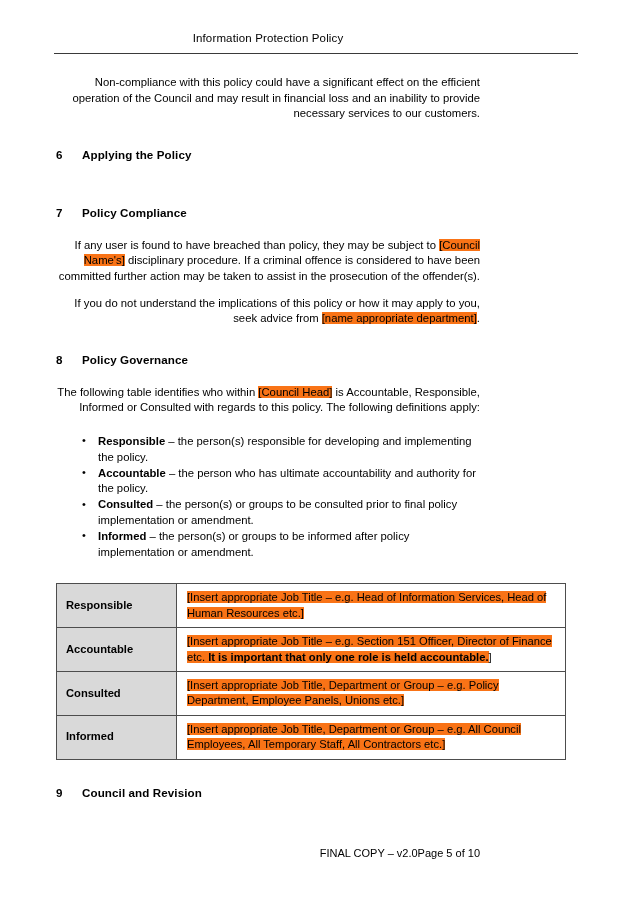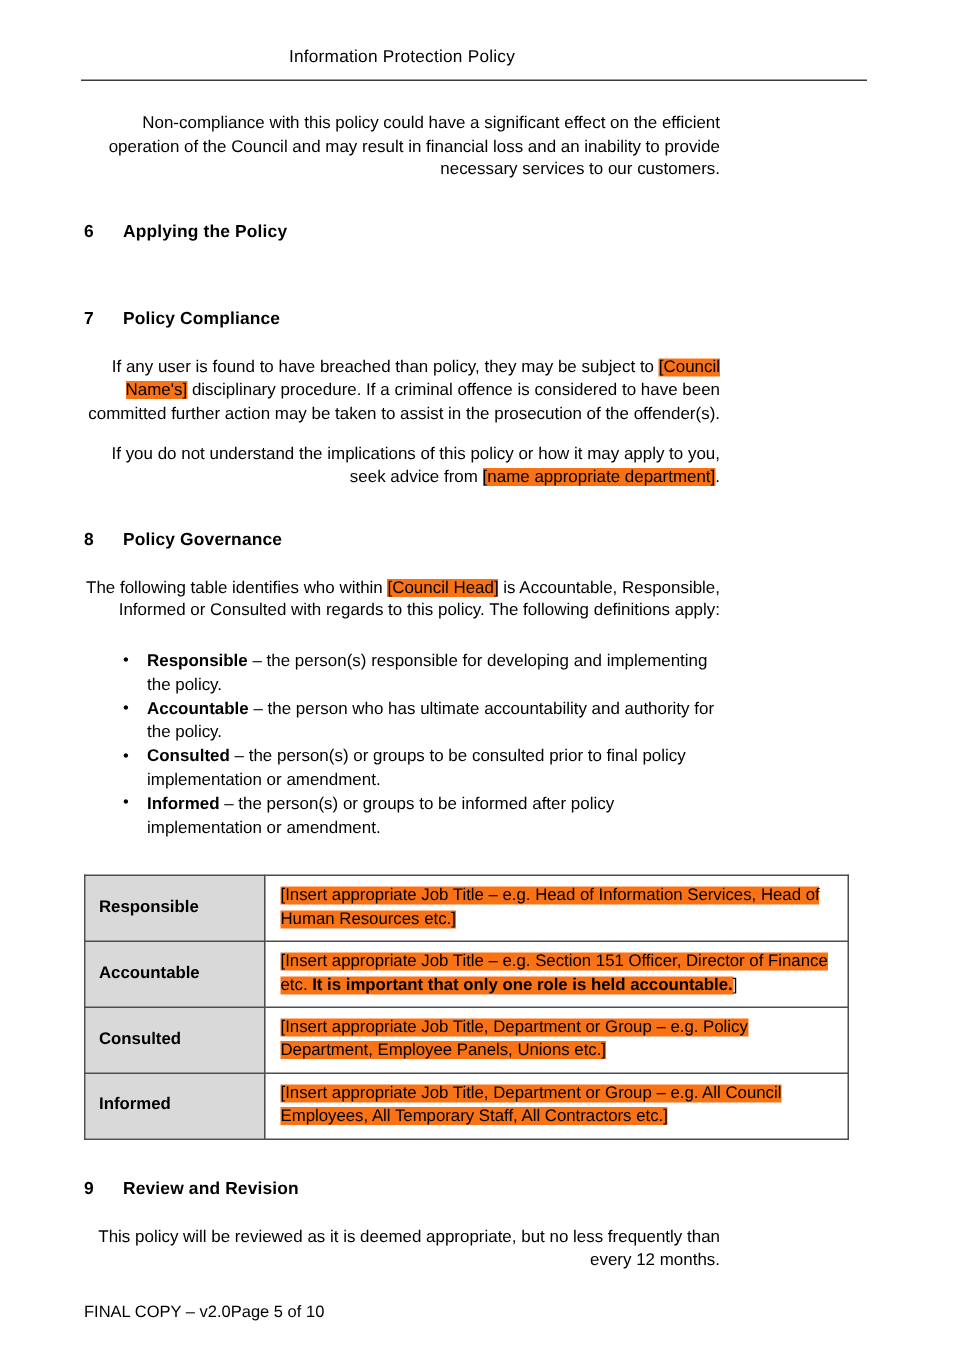--- a/index.html
+++ b/index.html
@@ -118,23 +118,23 @@
   }
   table.raci td.rvalue {
     padding: 6px 6px 6px 10px;
   }
 
   
   .doc-footer {
     position: absolute;
     left: 56px;
     right: 56px;
-    bottom: 19px;
+    bottom: 41px;
     display: flex;
-    justify-content: flex-start;
+    justify-content: flex-end;
     font-size: 11px;
   }
 </style>
 </head>
 <body>
 
 <div class="page">
 
   <div class="doc-header">
     <div class="header-title">Information Protection Policy</div>
@@ -202,24 +202,23 @@
             <td class="rvalue"><span class="hl">[Insert appropriate Job Title, Department or Group – e.g. All Council Employees, All Temporary Staff, All Contractors etc.]</span></td>
           </tr>
         </tbody>
       </table>
     </div>
 
     <div class="gap-lg"></div>
 
     <h2 class="section">
       <span class="num">9</span>
-      <span class="stitle">Review and Revision</span>
-    </h2>
-    <div class="gap-md"></div>
-    <p class="para">This policy will be reviewed as it is deemed appropriate, but no less frequently than every 12 months.</p>
+      <span class="stitle">Council and Revision</span>
+    </h2>
+    <div class="gap-md"></div>
     <div class="gap-sm"></div>
 
   </div>
 
   <div class="doc-footer">
     <span>FINAL COPY – v2.0</span>
     <span>Page 5 of 10</span>
   </div>
 
 </div>

